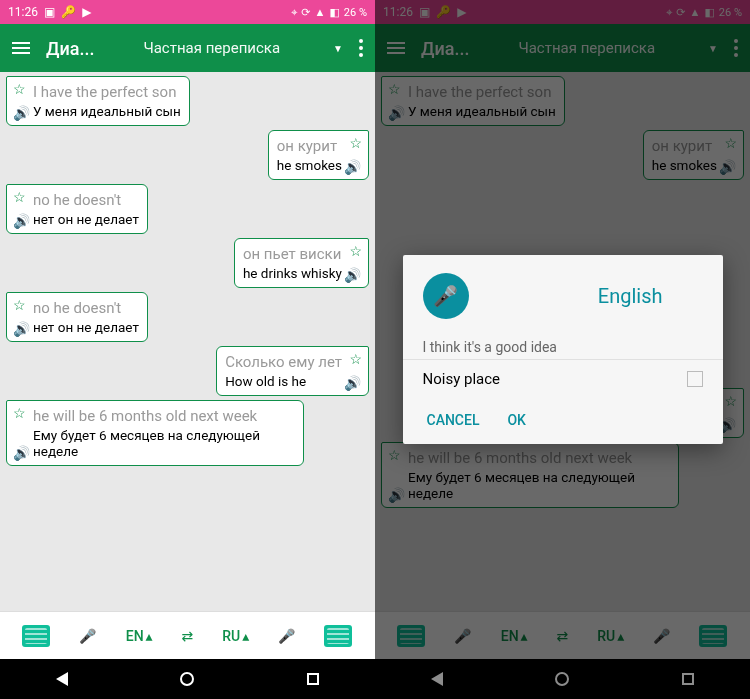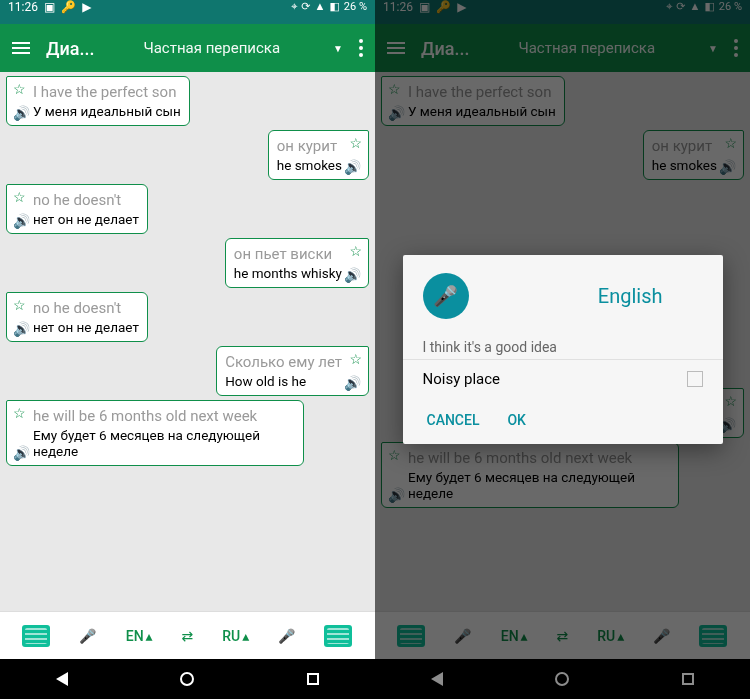--- a/index.html
+++ b/index.html
@@ -1,18 +1,18 @@
 <!DOCTYPE html>
 <html><head>
 <meta charset="utf-8">
 <style>
   * { box-sizing: border-box; margin: 0; padding: 0; }
   body { font-family: Roboto, Arial, sans-serif; background: #fff; width: 750px; height: 699px; display: flex; }
   .phone { width: 375px; height: 699px; background: #000; position: relative; display: flex; flex-direction: column; }
-  .statusbar { height: 24px; background: #0f766e; color: #fff; font-size: 12px; display: flex; align-items: flex-start; padding: 0 8px; justify-content: space-between; }
+  .statusbar { height: 24px; background: #ec4899; color: #fff; font-size: 12px; display: flex; align-items: center; padding: 0 8px; justify-content: space-between; }
   .sb-left { display: flex; gap: 6px; align-items: center; }
   .sb-right { display: flex; gap: 4px; align-items: center; font-size: 11px; }
   .appbar { height: 48px; background: #0f8f4a; color: #fff; display: flex; align-items: center; padding: 0 12px; gap: 16px; font-size: 16px; text-align: center; }
   .appbar .title { font-weight: 500; font-size: 18px; }
   .appbar .subtitle { font-size: 15px; opacity: 0.95; flex: 1; }
   .content { flex: 1; background: #e8e8e8; overflow: hidden; font-size: 13px; padding: 4px 6px; display: flex; flex-direction: column; gap: 4px; }
   .bubble { background: #fff; border: 1.5px solid #0f8f4a; border-radius: 6px; padding: 6px 8px; position: relative; max-width: 82%; }
   .bubble.left { align-self: flex-start; border-top-left-radius: 2px; }
   .bubble.right { align-self: flex-end; border-top-right-radius: 2px; }
   .bubble .src { color: #9a9a9a; font-size: 15px; }
@@ -103,21 +103,21 @@
       <div class="texts">
         <div class="src">no he doesn't</div>
         <div class="tgt">нет он не делает</div>
       </div>
     </div>
     <div class="bubble right">
       <span class="star">☆</span>
       <span class="speaker">🔊</span>
       <div class="texts">
         <div class="src">он пьет виски</div>
-        <div class="tgt">he months whisky</div>
+        <div class="tgt">he drinks whisky</div>
       </div>
     </div>
     <div class="bubble left">
       <span class="star">☆</span>
       <span class="speaker">🔊</span>
       <div class="texts">
         <div class="src">no he doesn't</div>
         <div class="tgt">нет он не делает</div>
       </div>
     </div>

